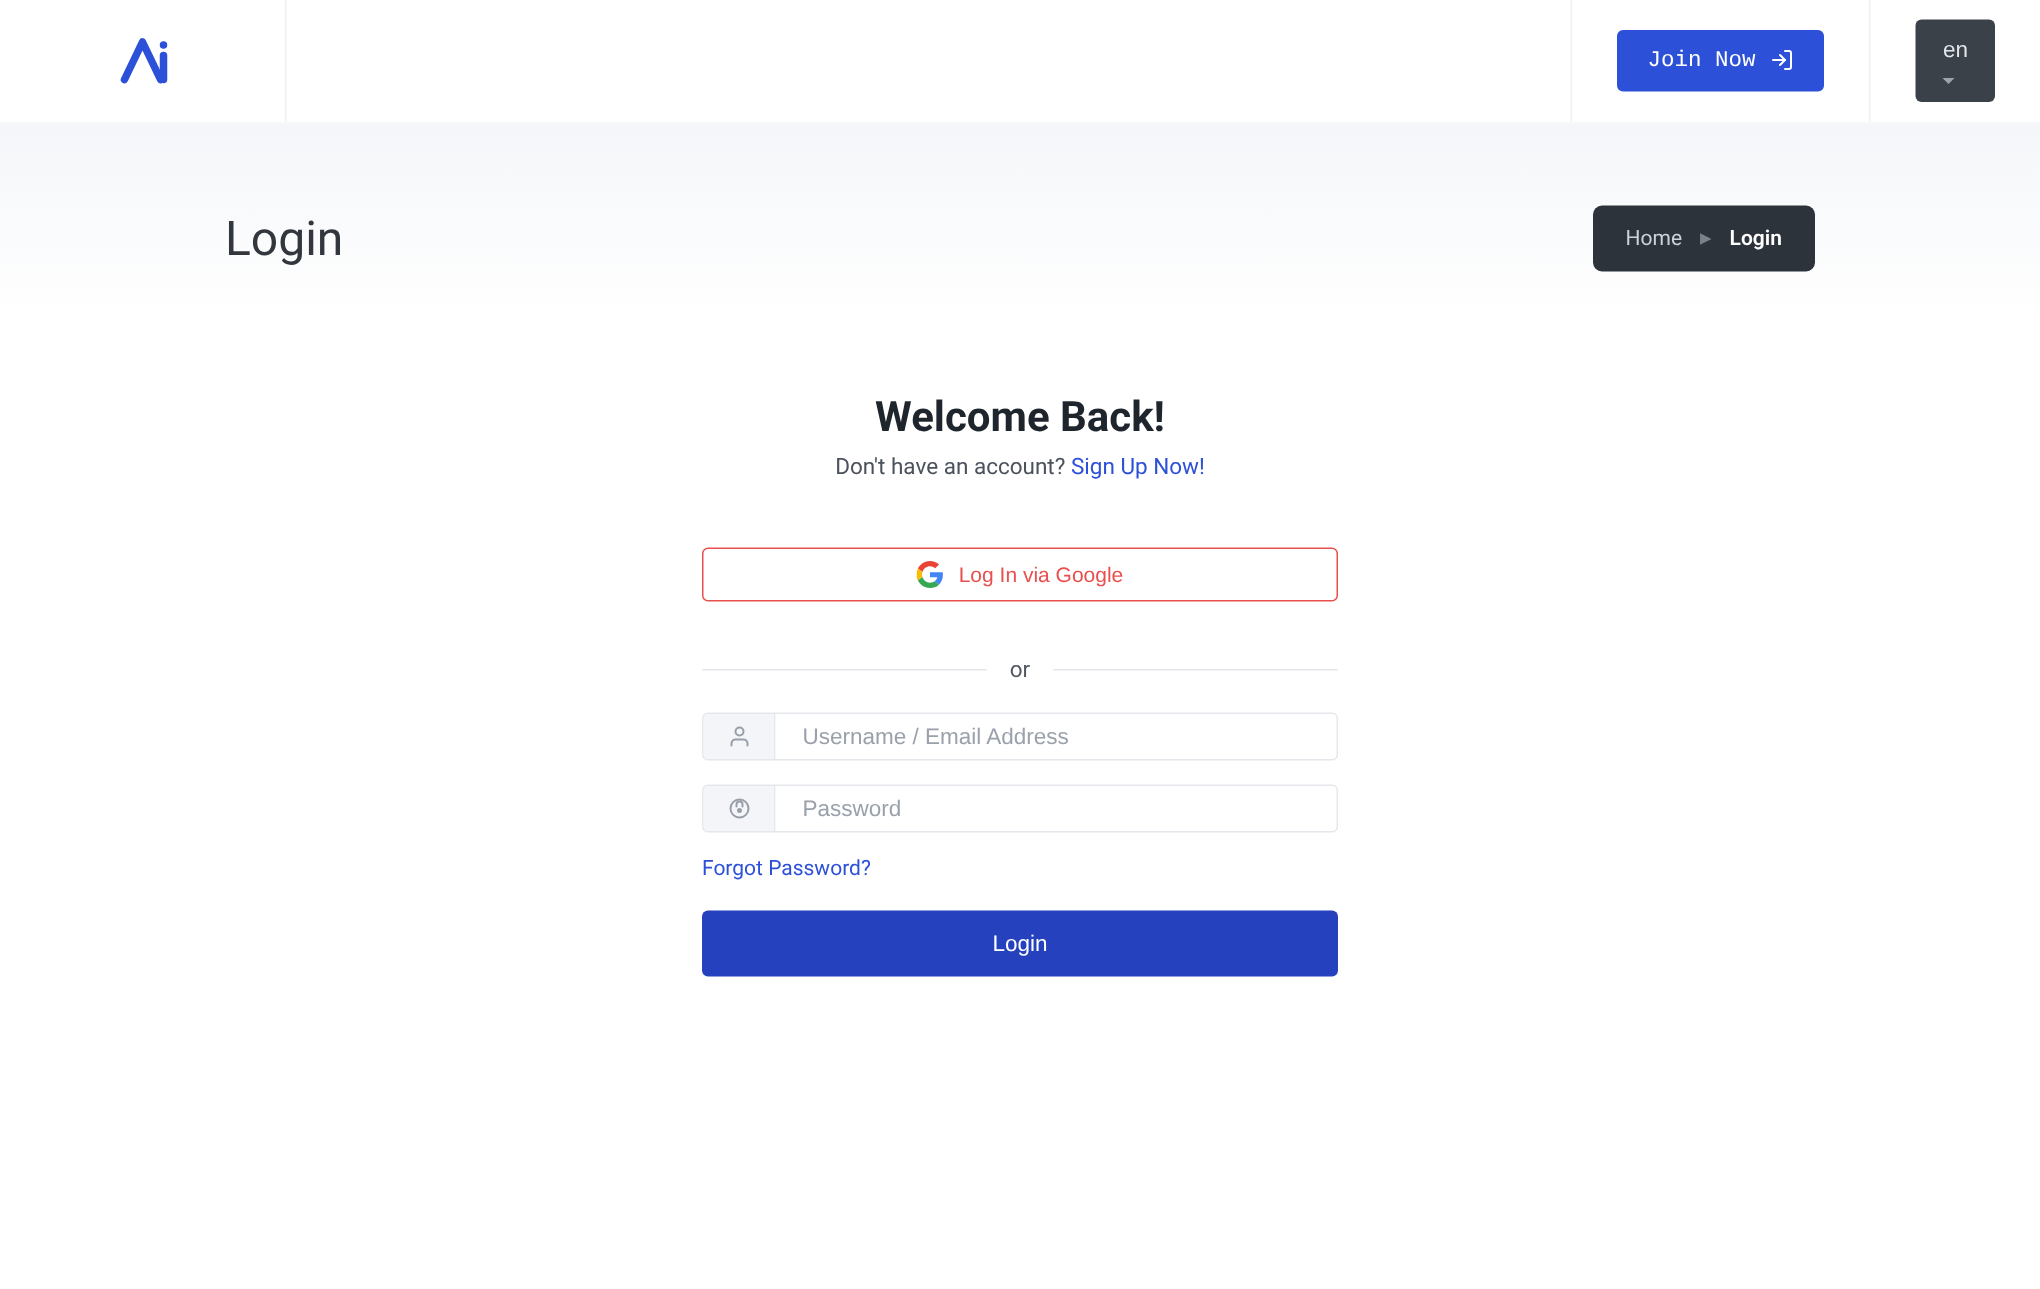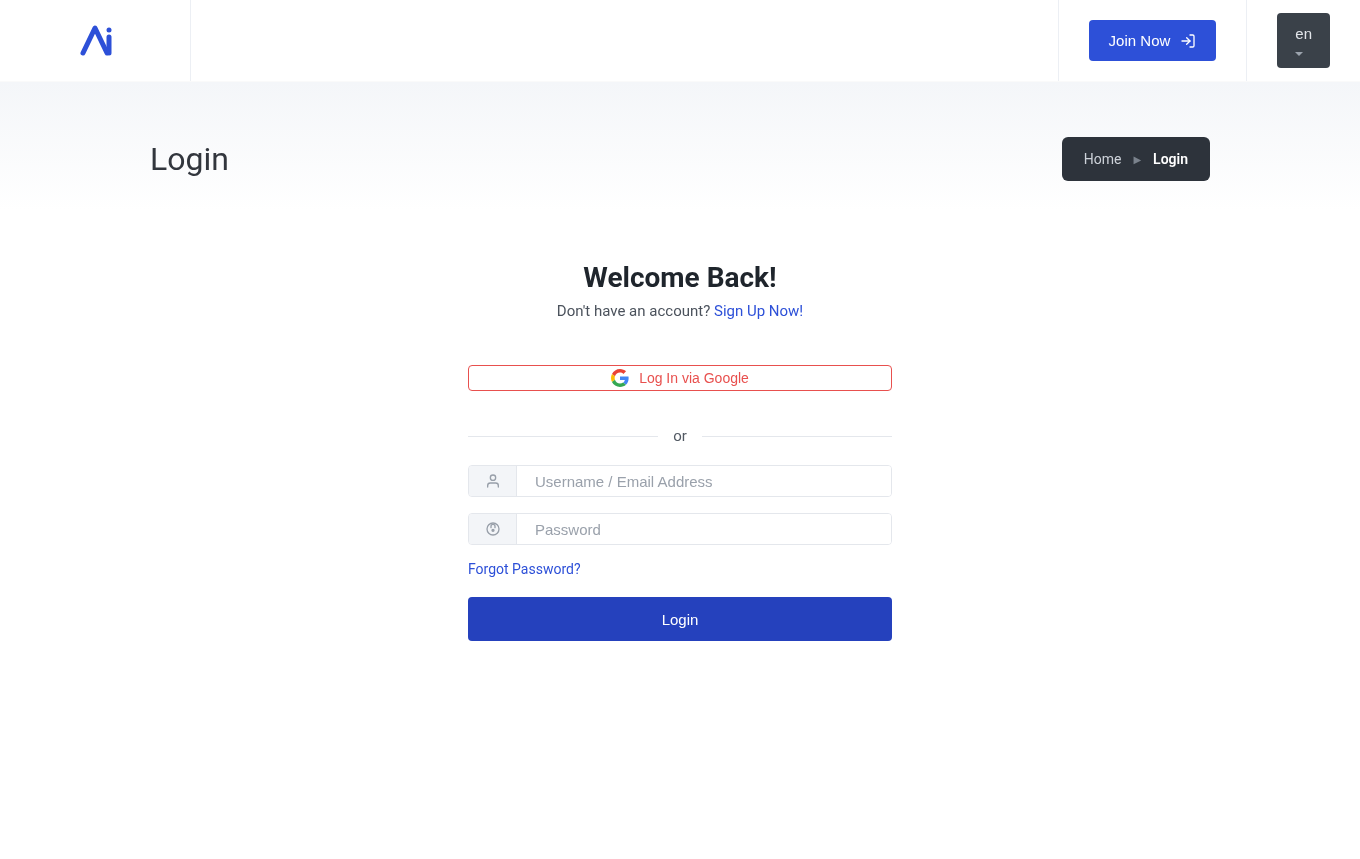--- a/index.html
+++ b/index.html
@@ -60,22 +60,22 @@
     .join-btn {
       background: #2d50d8;
       color: #ffffff;
       border: none;
       border-radius: 4px;
       padding: 12px 20px;
       font-size: 15px;
       font-weight: 400;
       cursor: pointer;
       display: flex;
-      align-items: center;
       gap: 10px;
+      font-family: Liberation Mono, monospace;
     }
 
     .login-arrow-icon {
       width: 16px;
       height: 16px;
     }
 
     .lang-select {
       background: #3a4149;
       color: #e2e5ea;
@@ -167,21 +167,21 @@
     }
 
     .signup-link {
       color: #2d50d8;
       cursor: pointer;
       text-align: center;
     }
 
     .google-btn {
       width: 100%;
-      height: 26px;
+      height: 36px;
       background: #ffffff;
       border: 1px solid #e8504e;
       border-radius: 4px;
       display: flex;
       align-items: center;
       justify-content: center;
       gap: 10px;
       cursor: pointer;
       color: #e8504e;
       font-size: 14px;

